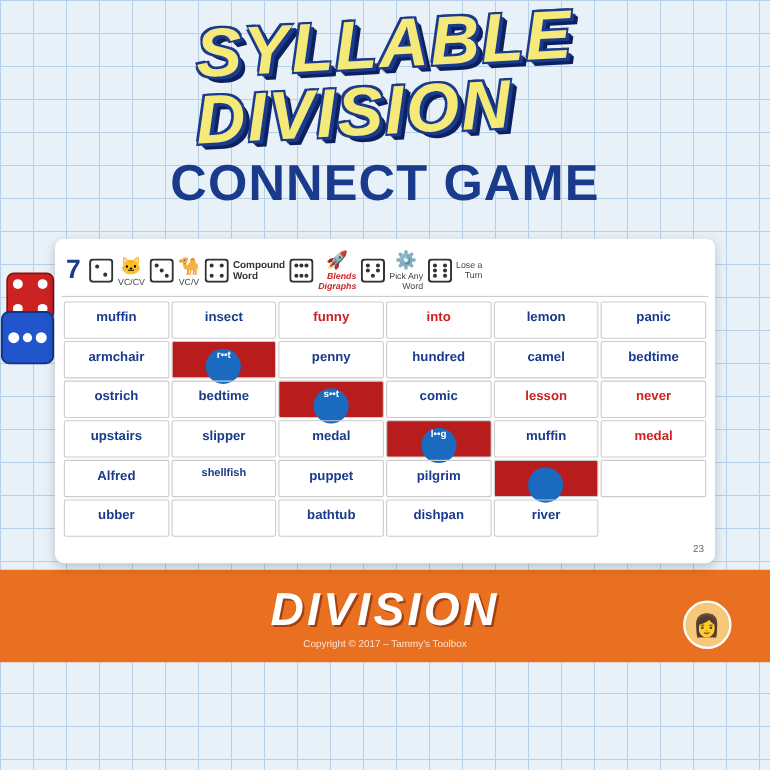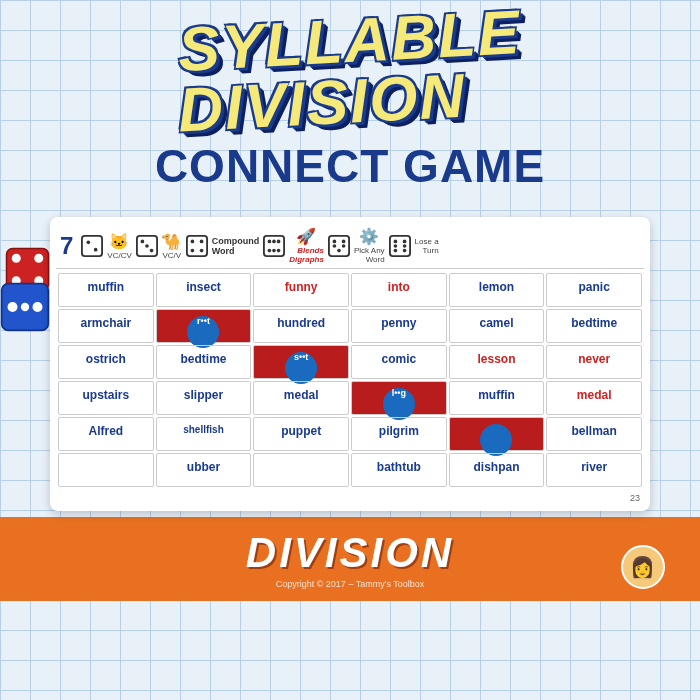--- a/index.html
+++ b/index.html
@@ -372,24 +372,24 @@
           </div>
 
         <div class="cell">
             <span class="cell-text">armchair</span>
           </div>
         <div class="cell blue-circle">
           <div class="circle-overlay"></div>
           <span class="cell-text" style="color:white; position:relative;z-index:2; font-size:9px;">r••t</span>
         </div>
         <div class="cell">
+            <span class="cell-text">penny</span>
+          </div>
+        <div class="cell">
             <span class="cell-text">hundred</span>
-          </div>
-        <div class="cell">
-            <span class="cell-text">penny</span>
           </div>
         <div class="cell">
             <span class="cell-text">camel</span>
           </div>
         <div class="cell">
             <span class="cell-text">bedtime</span>
           </div>
 
         <div class="cell">
             <span class="cell-text">ostrich</span>
@@ -439,23 +439,20 @@
           </div>
         <div class="cell">
             <span class="cell-text">puppet</span>
           </div>
         <div class="cell">
             <span class="cell-text">pilgrim</span>
           </div>
         <div class="cell blue-circle">
           <div class="circle-overlay"></div>
         </div>
-        <div class="cell">
-            <span class="cell-text">bellman</span>
-          </div>
 
         <div class="cell"></div>
         <div class="cell">
             <span class="cell-text">ubber</span>
           </div>
         <div class="cell"></div>
         <div class="cell">
             <span class="cell-text">bathtub</span>
           </div>
         <div class="cell">

